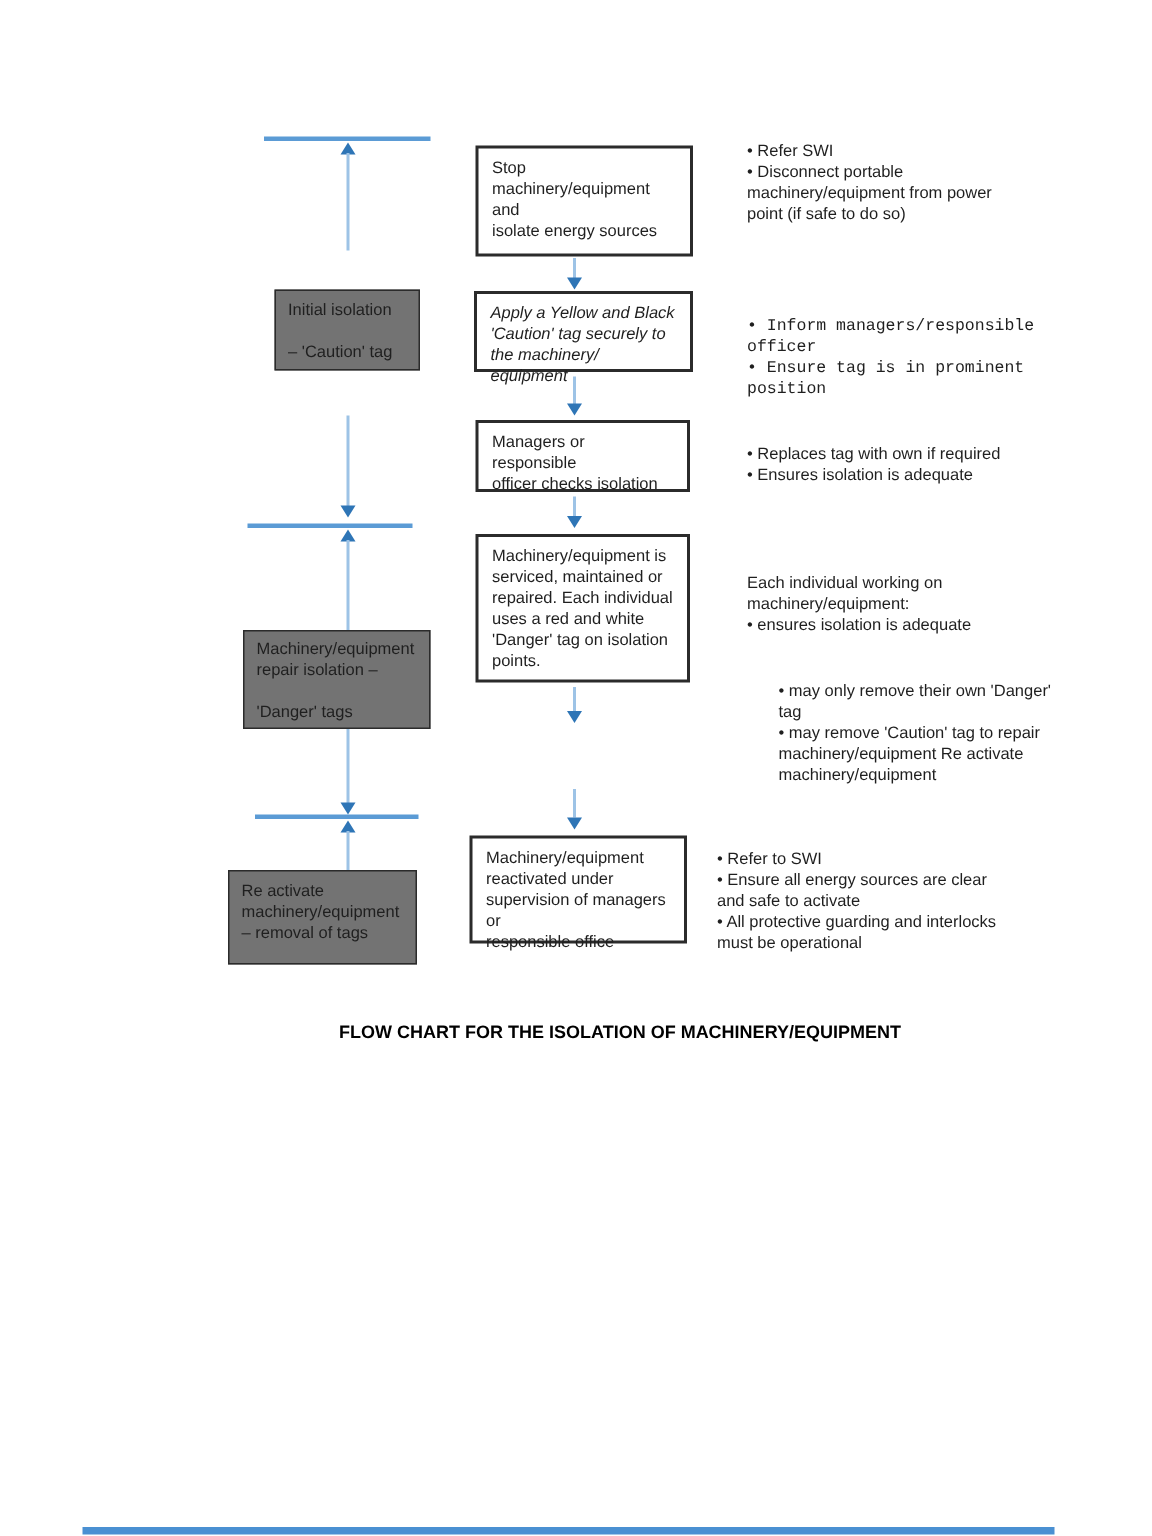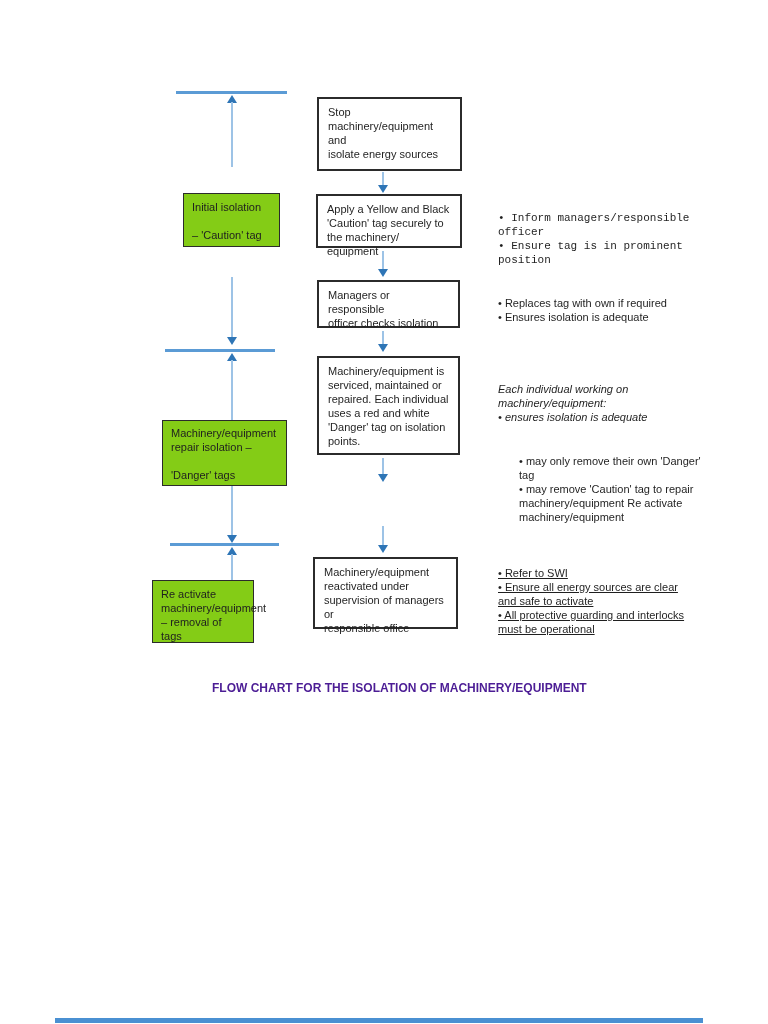--- a/index.html
+++ b/index.html
@@ -2,50 +2,50 @@
 <html><head>
 <meta charset="utf-8">
 <style>
   html,body{margin:0;padding:0;background:#ffffff;}
   #page{position:relative;width:768px;height:1024px;background:#ffffff;overflow:hidden;
         font-family:"Liberation Sans", sans-serif;color:#1f1f1f;}
 
   
   .pbox{position:absolute;box-sizing:border-box;border:2px solid #2b2b2b;background:#fff;
         font-size:11px;line-height:14px;padding:6px 9px;white-space:pre-line;}
-  .sbox{position:absolute;box-sizing:border-box;border:1.5px solid #2b2b2b;background:#84cc16;
+  .sbox{position:absolute;box-sizing:border-box;border:1.5px solid #2b2b2b;background:#737373;
         font-size:11px;line-height:14px;padding:6px 8px;white-space:pre-line;}
   .note{position:absolute;width:215px;font-size:11px;line-height:14px;white-space:pre-line;}
   .hrule{position:absolute;height:3px;background:#5b9bd5;}
   .stem{position:absolute;width:2px;background:#9dc3e6;}
   .head-down{position:absolute;width:0;height:0;border-left:5px solid transparent;
              border-right:5px solid transparent;border-top:8px solid #2e75b6;}
   .head-up{position:absolute;width:0;height:0;border-left:5px solid transparent;
            border-right:5px solid transparent;border-bottom:8px solid #2e75b6;}
 
   
   .b1{left:317px;top:97px;width:145px;height:74px;}
-  .b2{left:316px;top:194px;width:146px;height:54px;}
+  .b2{left:316px;top:194px;width:146px;height:54px;font-style:italic;}
   .b3{left:317px;top:280px;width:143px;height:48px;}
   .b4{left:317px;top:356px;width:143px;height:99px;}
   .b5{left:313px;top:486px;width:144px;height:37px;padding-top:4px;}
   .b6{left:313px;top:557px;width:145px;height:72px;}
 
   
   .L1{left:183px;top:193px;width:97px;height:54px;}
   .L2{left:162px;top:420px;width:125px;height:66px;padding-top:5px;}
-  .L3{left:152px;top:580px;width:102px;height:63px;}
+  .L3{left:152px;top:580px;width:126px;height:63px;}
 
   
   .r1{left:498px;top:94px;}
   .r2{left:498px;top:211px;font-family:Liberation Mono, monospace;}
   .r3{left:498px;top:296px;}
-  .r4{left:498px;top:382px;font-style:italic;}
+  .r4{left:498px;top:382px;}
   .r5{left:519px;top:454px;}
-  .r6{left:498px;top:566px;text-decoration:underline;}
+  .r6{left:478px;top:566px;}
 
   
   .hl1{left:176px;top:91px;width:111px;}
   .hl2{left:165px;top:349px;width:110px;}
   .hl3{left:170px;top:543px;width:109px;}
 
   
   .segA{left:231px;top:102px;height:65px;}
   .headA{left:227px;top:95px;}
   .segB{left:231px;top:277px;height:61px;}
@@ -57,22 +57,22 @@
   .headE{left:227px;top:547px;}
   .segE{left:231px;top:554px;height:26px;}
 
   
   .ca1s{left:382px;top:172px;height:14px;} .ca1h{left:378px;top:185px;}
   .ca2s{left:382px;top:251px;height:19px;} .ca2h{left:378px;top:269px;}
   .ca3s{left:382px;top:331px;height:14px;} .ca3h{left:378px;top:344px;}
   .ca4s{left:382px;top:458px;height:17px;} .ca4h{left:378px;top:474px;}
   .ca5s{left:382px;top:526px;height:19px;} .ca5h{left:378px;top:545px;}
 
-  .title{position:absolute;left:212px;top:681px;font-size:12px;font-weight:bold;
-         white-space:nowrap;color:#4c1d95;}
+  .title{position:absolute;left:226px;top:681px;font-size:12px;font-weight:bold;
+         white-space:nowrap;color:#000000;}
 
   .footer-bar{position:absolute;left:55px;top:1018px;width:648px;height:5px;background:#4a90d2;}
 </style>
 </head>
 <body>
 
 <div id="page">
 
   <div class="hrule hl1"></div>
   <div class="hrule hl2"></div>
@@ -123,20 +123,24 @@
 uses a red and white
 'Danger' tag on isolation
 points.</div>
   <div class="pbox b3">Managers or responsible
 officer checks isolation</div>
   <div class="pbox b6">Machinery/equipment
 reactivated under
 supervision of managers or
 responsible office</div>
 
+  <div class="note r1">• Refer SWI
+• Disconnect portable
+machinery/equipment from power
+point (if safe to do so)</div>
   <div class="note r2">• Inform managers/responsible officer
 • Ensure tag is in prominent position</div>
   <div class="note r3">• Replaces tag with own if required
 • Ensures isolation is adequate</div>
   <div class="note r4">Each individual working on
 machinery/equipment:
 • ensures isolation is adequate</div>
   <div class="note r5">• may only remove their own 'Danger'
 tag
 • may remove 'Caution' tag to repair

